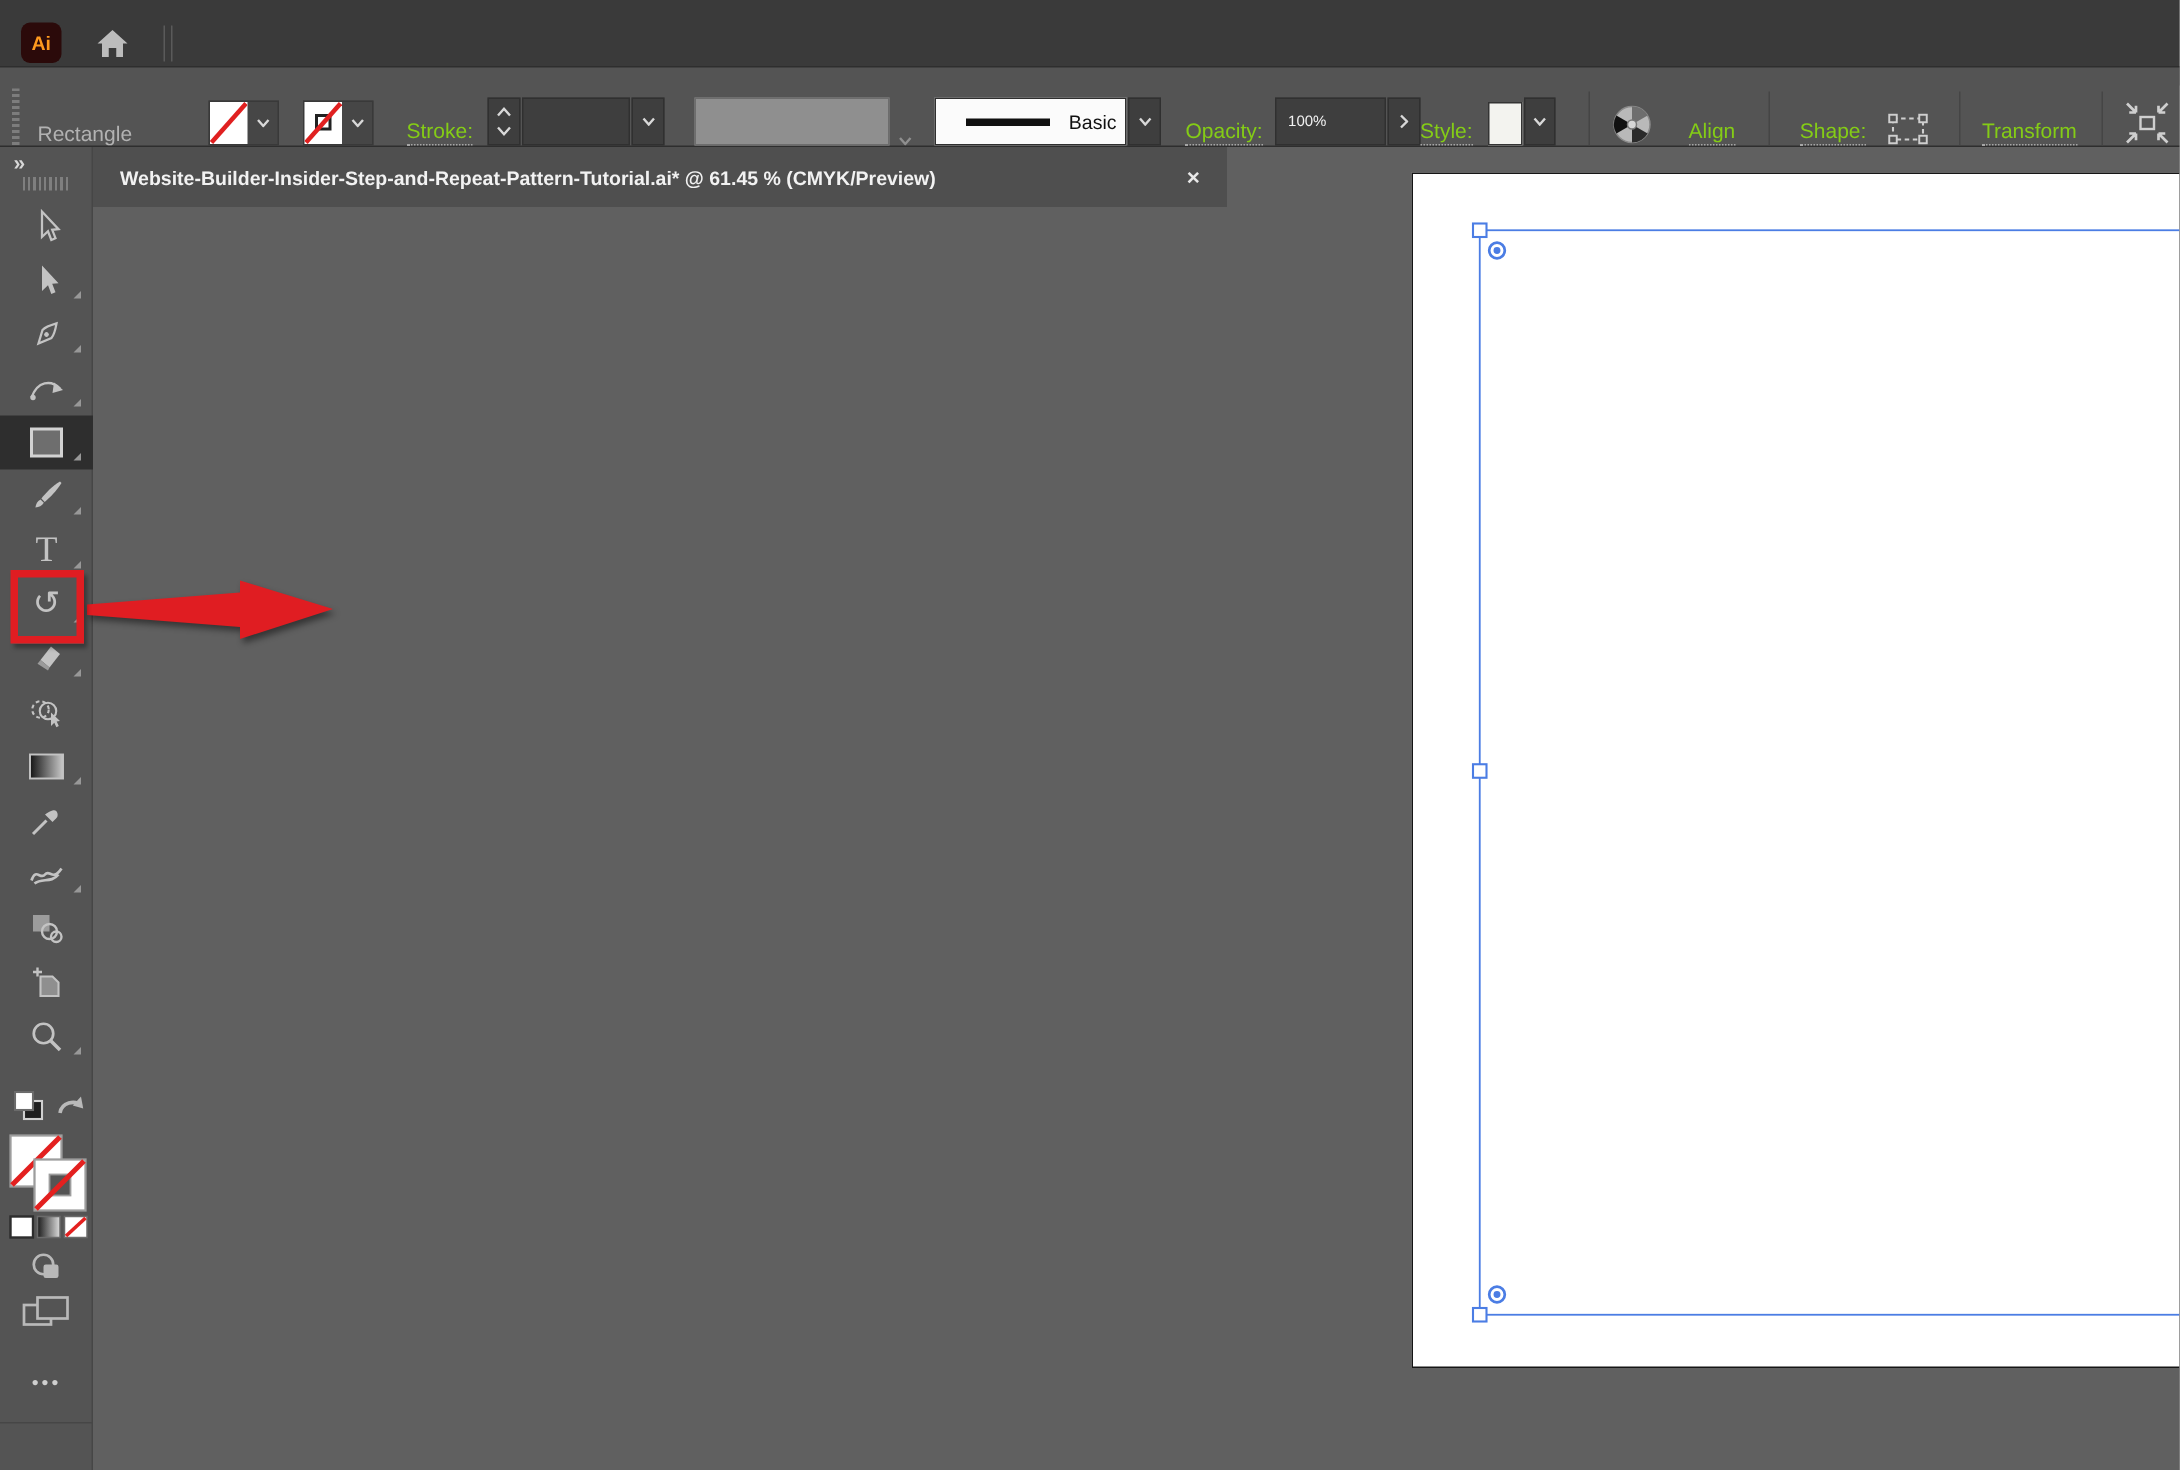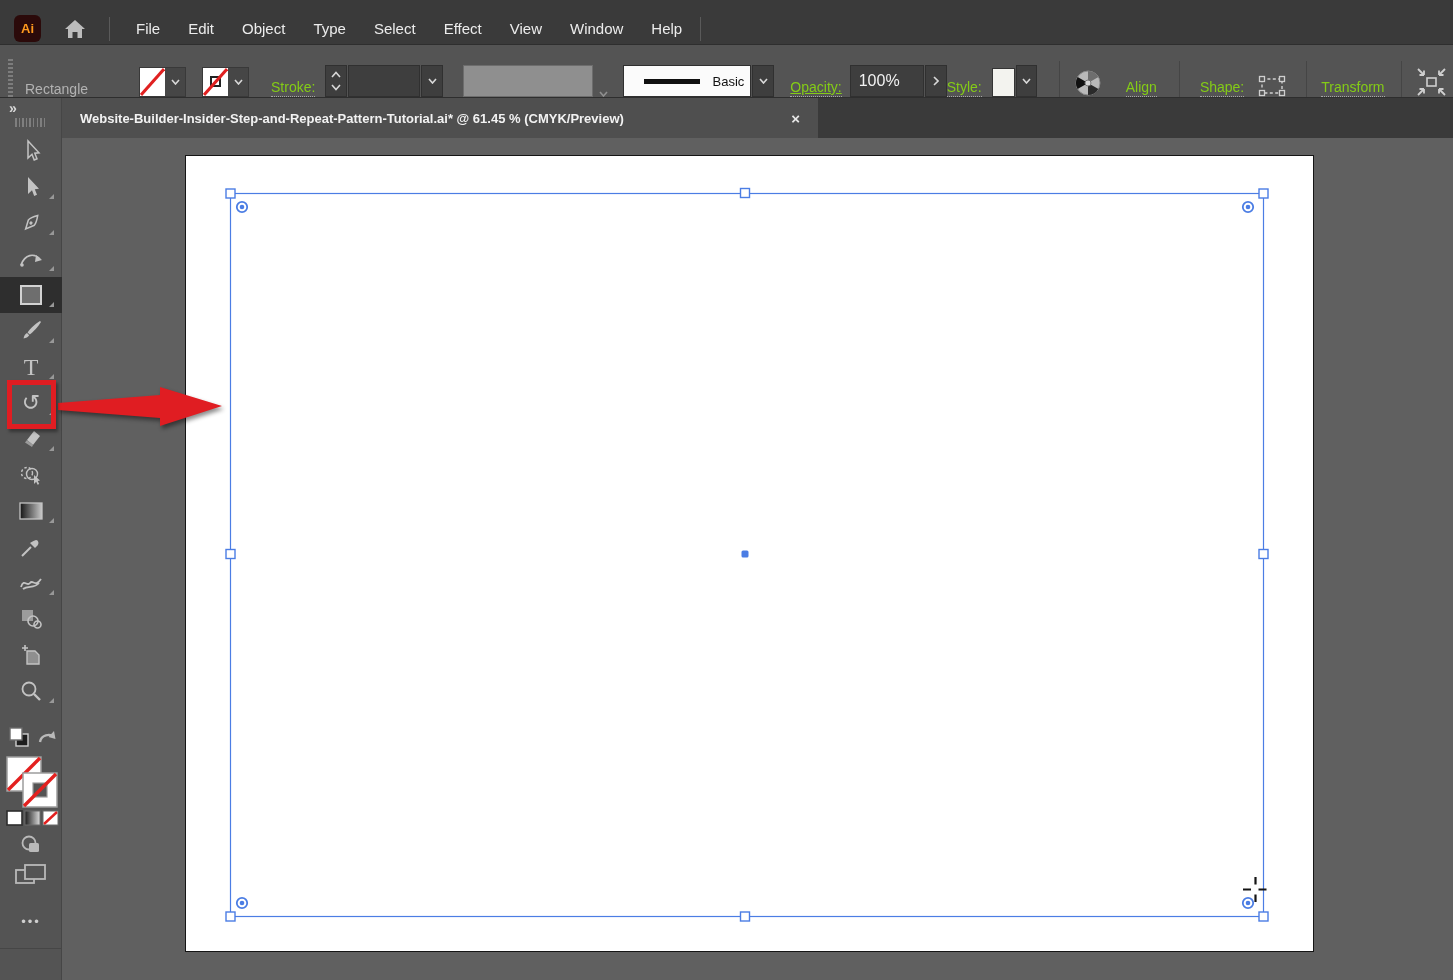--- a/index.html
+++ b/index.html
@@ -32,21 +32,21 @@
   .swatch { width:25px; height:100%; background:#fff; position:relative; }
   .chev-cell { width:20px; display:flex; align-items:center; justify-content:center; }
   .dark-box { background:#3e3e3e; border:1px solid #303030; height:32px;
               display:flex; align-items:center; }
   .cb-label { color:#84cc16; font-size:14px; border-bottom:1px dotted #a6a6a6;
               padding-bottom:1px; cursor:default; }
   .brush-box { width:128px; height:32px; background:#fbfbfb; border:1px solid #2f2f2f;
                display:flex; align-items:center;padding-left:12px; }
   .brush-line { width:56px; height:5px; background:#101010; margin-left:8px; }
   .brush-name { margin-left:auto; margin-right:6px; color:#111; font-size:13px; }
-  .opacity-input { width:72px; padding-left:8px; color:#f2f2f2; font-size:16px; }
+  .opacity-input { width:72px; padding-left:8px; color:#f2f2f2; font-size:10px; }
   .style-swatch { width:23px; height:29px; background:#f3f3ef; border:1px solid #343434; }
   .cb-sep { width:1px; height:36px; background:#454545; }
 
   
   .workspace { position:absolute; left:0; top:98px; width:1453px; height:882px; display:flex; }
 
   
   .toolbar { position:relative; width:62px; height:882px; background:#545454;
              border-right:1px solid #464646; flex:none; }
   .tb-expand { color:#d8d8d8; font-size:14px; font-weight:bold; padding:2px 0 0 9px;
@@ -60,21 +60,21 @@
                      border-left:5px solid transparent; border-bottom:5px solid #989898; }
   .tglyph { color:#c3c3c3; font-size:22px; line-height:1;
             font-family:"DejaVu Sans", sans-serif; }
   .tglyph.serifT { font-family:"Liberation Serif", serif; font-size:24px; }
   .tb-abs { position:absolute; }
   .tb-divider { position:absolute; left:0; top:850px; width:62px; height:1px; background:#464646; }
   .tb-more { position:absolute; left:0; top:816px; width:62px; text-align:center;
              color:#cfcfcf; font-size:13px; letter-spacing:2px; }
 
   
-  .doc-area { flex:1; display:flex; flex-direction:column; }
+  .doc-area { flex:1; display:flex; flex-direction:row; }
   .tab-bar { height:40px; display:flex; background:#3a3a3a; }
   .doc-tab { width:756px; background:#4f4f4f; display:flex; align-items:center;
              padding:0 14px 0 18px; }
   .doc-tab-title { color:#f2f2f2; font-size:13px; font-weight:bold; white-space:nowrap;
                    overflow:hidden; }
   .doc-tab-close { margin-left:auto; color:#e8e8e8; font-size:15px; font-weight:bold;
                    padding:0 4px; }
   .tab-strip-rest { flex:1; background:#3a3a3a; }
 
   .canvas { position:relative; flex:1; background:#606060; overflow:hidden; }
@@ -99,31 +99,20 @@
 <div id="app">
 
   <div class="menu-bar">
     <div class="ai-logo">Ai</div>
     <div class="home-btn">
       <svg width="24" height="22" viewBox="0 0 24 22">
         <path d="M12 2 L22 11 L19 11 L19 20 L14.5 20 L14.5 14 L9.5 14 L9.5 20 L5 20 L5 11 L2 11 Z" fill="#bcbcbc"></path>
       </svg>
     </div>
     <div class="vsep-menu"></div>
-    <div class="menu-items">
-      <span class="menu-item">File</span>
-      <span class="menu-item">Edit</span>
-      <span class="menu-item">Object</span>
-      <span class="menu-item">Type</span>
-      <span class="menu-item">Select</span>
-      <span class="menu-item">Effect</span>
-      <span class="menu-item">View</span>
-      <span class="menu-item">Window</span>
-      <span class="menu-item">Help</span>
-    </div>
     <div class="vsep-menu-r"></div>
   </div>
 
   <div class="control-bar">
     <div class="cb-grip"></div>
     <div class="cb-toolname">Rectangle</div>
 
     <div class="swatch-group" style="margin-left:18px;">
       <div class="swatch">
         <svg width="25" height="28" viewBox="0 0 25 28">
@@ -176,21 +165,21 @@
     <div class="brush-box" style="margin-left:10px;">
       <div class="brush-line"></div>
       <span class="brush-name">Basic</span>
     </div>
     <div class="dark-box chev-cell" style="width:22px; margin-left:1px;">
       <svg width="9" height="6" viewBox="0 0 9 6">
           <path d="M1 1 L4.5 5 L8 1" fill="none" stroke="#d8d8d8" stroke-width="1.6"></path>
         </svg>
     </div>
 
-    <span class="cb-label" style="margin-left:16px;text-decoration:underline;">Opacity:</span>
+    <span class="cb-label" style="margin-left:16px;">Opacity:</span>
     <div class="dark-box" style="margin-left:8px;">
       <span class="opacity-input">100%</span>
     </div>
     <div class="dark-box chev-cell" style="width:22px; margin-left:1px;">
       <svg width="6" height="10" viewBox="0 0 6 10">
           <path d="M1 1 L5 5 L1 9" fill="none" stroke="#d8d8d8" stroke-width="1.6"></path>
         </svg>
     </div>
 
     <span class="cb-label" style="">Style:</span>

